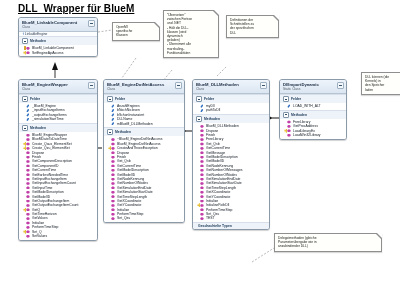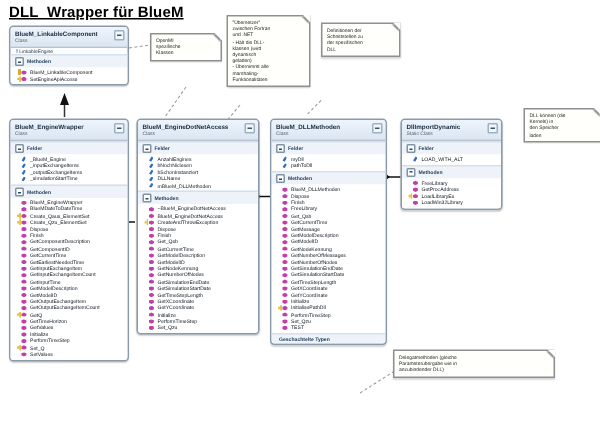--- a/index.html
+++ b/index.html
@@ -3,21 +3,21 @@
 <meta charset="utf-8">
 <style>
   html,body{margin:0;padding:0;}
   body{
     width:400px;height:296px;overflow:hidden;
     background:#ffffff;
     font-family:"Liberation Sans", sans-serif;
     color:#000;
     position:relative;
   }
-  #canvas{position:absolute;inset:0;}
+  #canvas{position:absolute;inset:0;margin-left:12px;}
 
   .title{
     position:absolute;left:6px;top:3px;
     font-size:10px;font-weight:bold;
     text-decoration:underline;
     letter-spacing:.1px;
     white-space:nowrap;
   }
 
   

